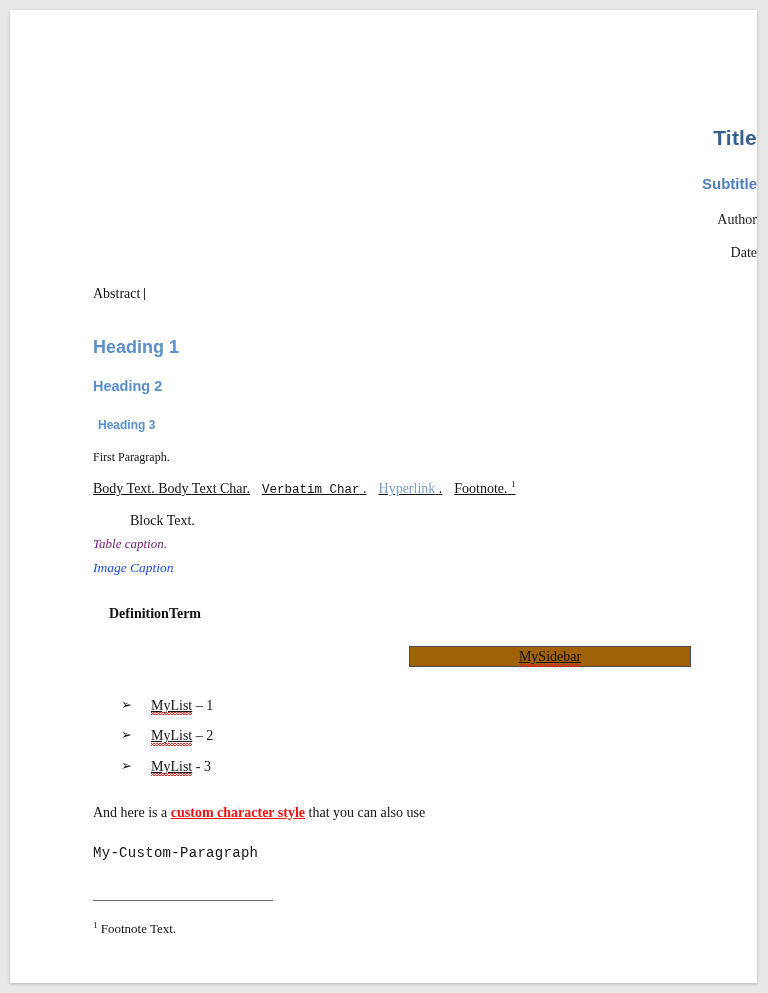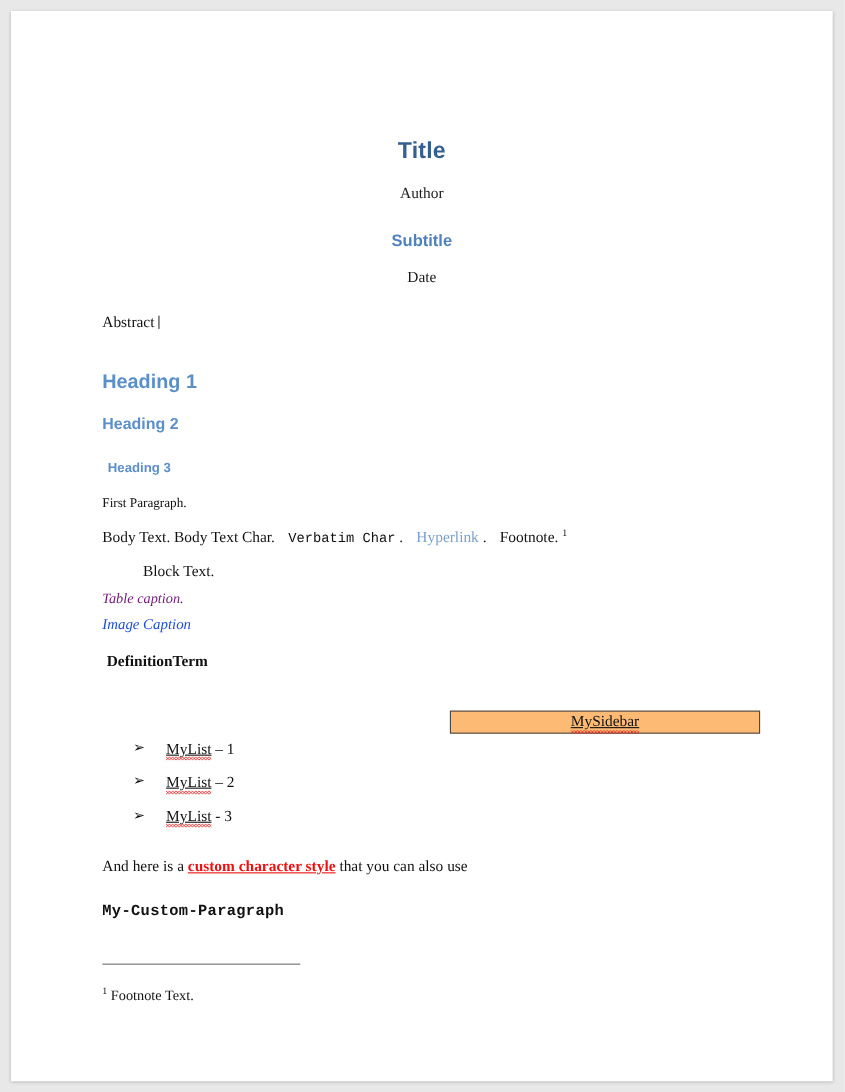--- a/index.html
+++ b/index.html
@@ -22,21 +22,21 @@
     top: 10px;
     width: 747px;
     height: 973px;
     background: #ffffff;
     box-shadow: 0 1px 3px rgba(0,0,0,0.22);
     overflow: hidden;
   }
 
   
   .front-matter {
-    text-align: center;
+    text-align: right;
   }
   #doc-title {
     margin: 0;
     padding-top: 115px;
     font-family: "Liberation Sans", sans-serif;
     font-size: 21px;
     font-weight: bold;
     color: #365f91;
     letter-spacing: 0.2px;
     line-height: 1.2;
@@ -123,20 +123,21 @@
     line-height: 1.25;
   }
 
   .mixed-line {
     margin: 0;
     padding-top: 14px;
     font-size: 14px;
     color: #111;
     line-height: 1.25;
     white-space: nowrap;
+    text-decoration: underline;
   }
   .verbatim {
     font-family: "Liberation Mono", monospace;
     font-size: 12.5px;
     color: #111;
   }
   .hyperlink {
     color: #7ba0cc;
     text-decoration: none;
   }
@@ -186,21 +187,21 @@
   .image-caption {
     margin: 0;
     padding-top: 8px;
     font-size: 13.5px;
     font-style: italic;
     color: #1d4ed8;
     line-height: 1.25;
   }
 
   .def-term {
-    margin: 4px;
+    margin: 16px;
     padding-top: 12px;
     font-size: 14px;
     font-weight: bold;
     color: #111;
     line-height: 1.25;
   }
   .def-body {
     margin: 0;
     padding-top: 1px;
     font-size: 14px;
@@ -209,21 +210,21 @@
   }
 
   
   #sidebar-box {
     position: absolute;
     left: 399px;
     top: 636px;
     width: 282px;
     height: 21px;
     border: 1px solid #4a4a4a;
-    background: #fdba74;
+    background: #a16207;
     box-sizing: border-box;
     text-align: center;
   }
   #sidebar-box .sb-text {
     display: inline-block;
     font-size: 14px;
     color: #111;
     line-height: 19px;
     text-decoration: underline;
     position: relative;
@@ -285,21 +286,21 @@
     color: #ee1111;
     font-weight: bold;
     text-decoration: underline;
   }
 
   .custom-para {
     margin: 0;
     padding-top: 23px;
     font-family: "Liberation Mono", monospace;
     font-size: 14px;
-    font-weight: bold;
+    font-weight: normal;
     color: #111;
     letter-spacing: 0.3px;
     line-height: 1.25;
   }
 
   
   .footnote-sep {
     margin-top: 38px;
     width: 180px;
     height: 0;
@@ -317,22 +318,22 @@
     vertical-align: super;
   }
 </style>
 </head>
 <body>
 
 <div id="page">
 
   <div class="front-matter">
     <div id="doc-title">Title</div>
+    <div id="doc-subtitle">Subtitle</div>
     <div id="doc-author">Author</div>
-    <div id="doc-subtitle">Subtitle</div>
     <div id="doc-date">Date</div>
   </div>
 
   <div class="body-region">
 
     <div class="abstract-line"><span>Abstract</span><span class="caret"></span></div>
 
     <h1 class="h-1">Heading 1</h1>
     <h2 class="h-2">Heading 2</h2>
     <h3 class="h-3">Heading 3</h3>

